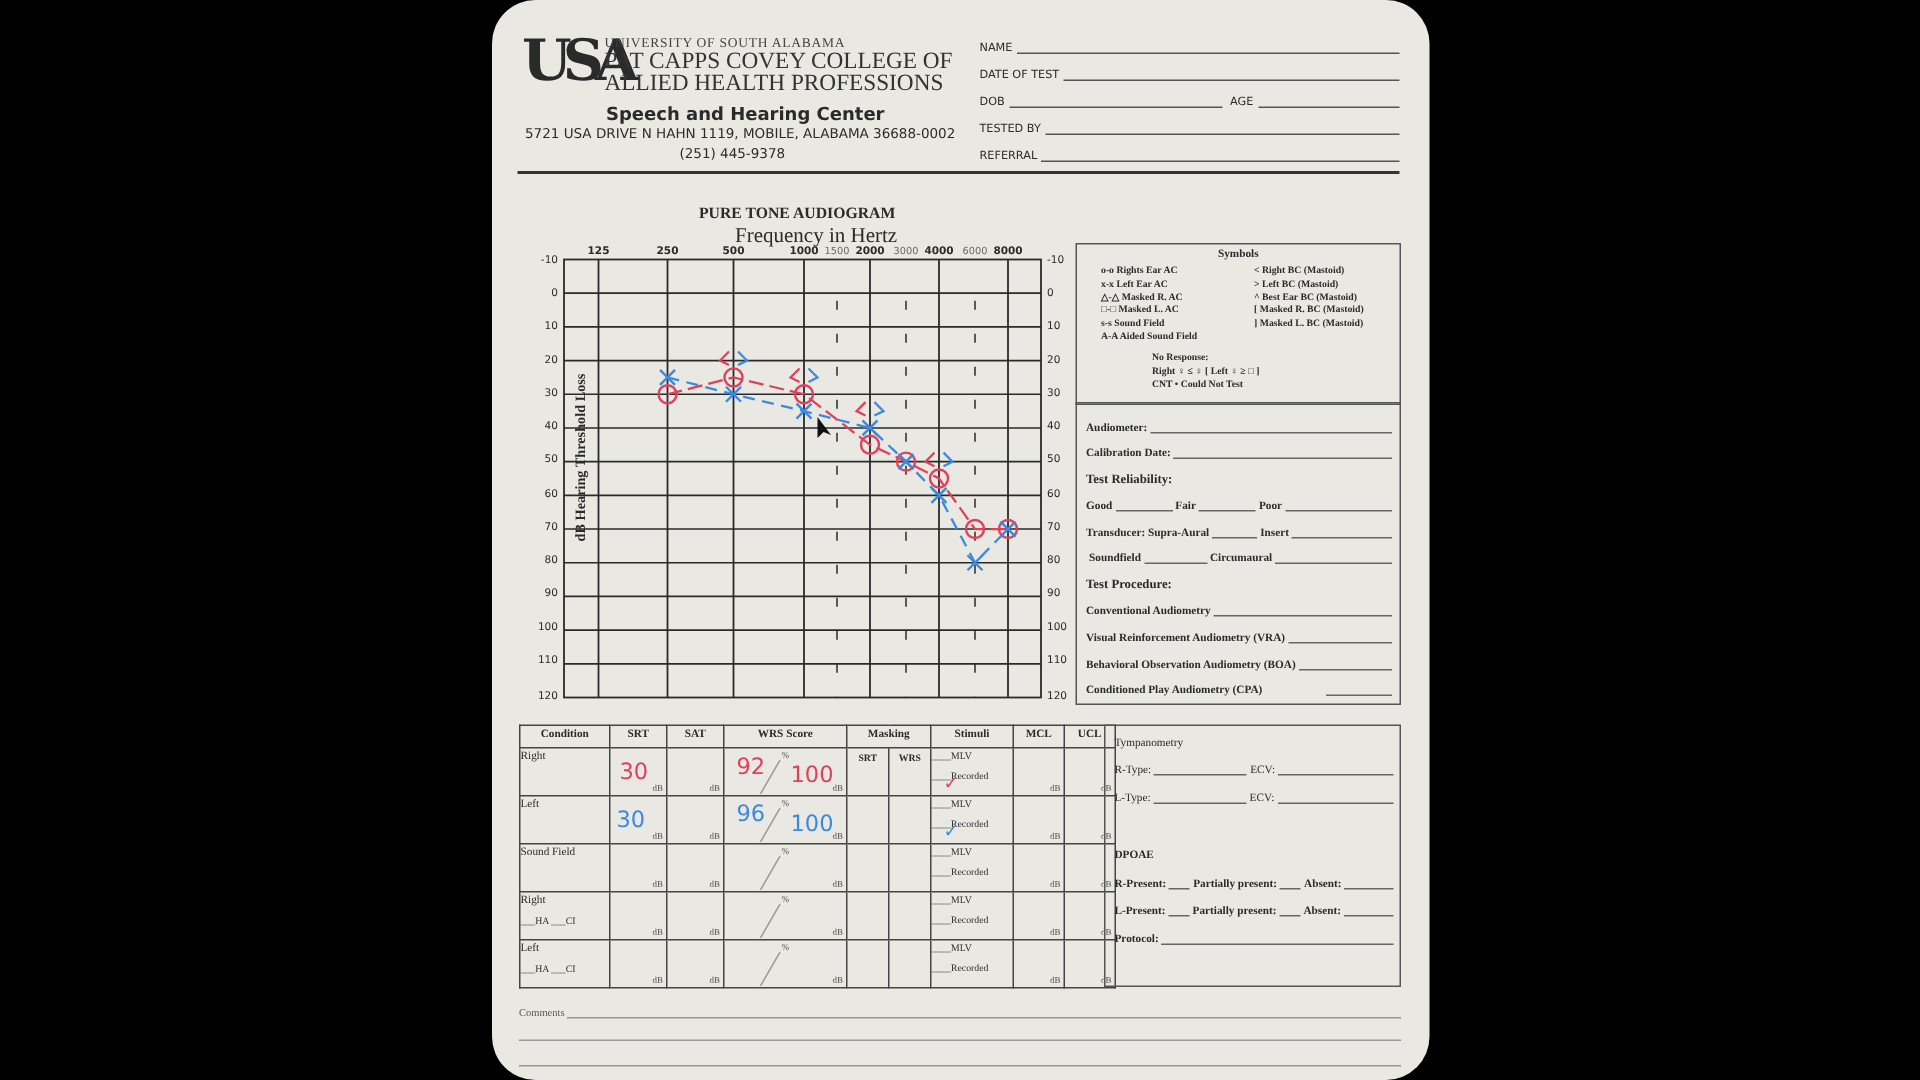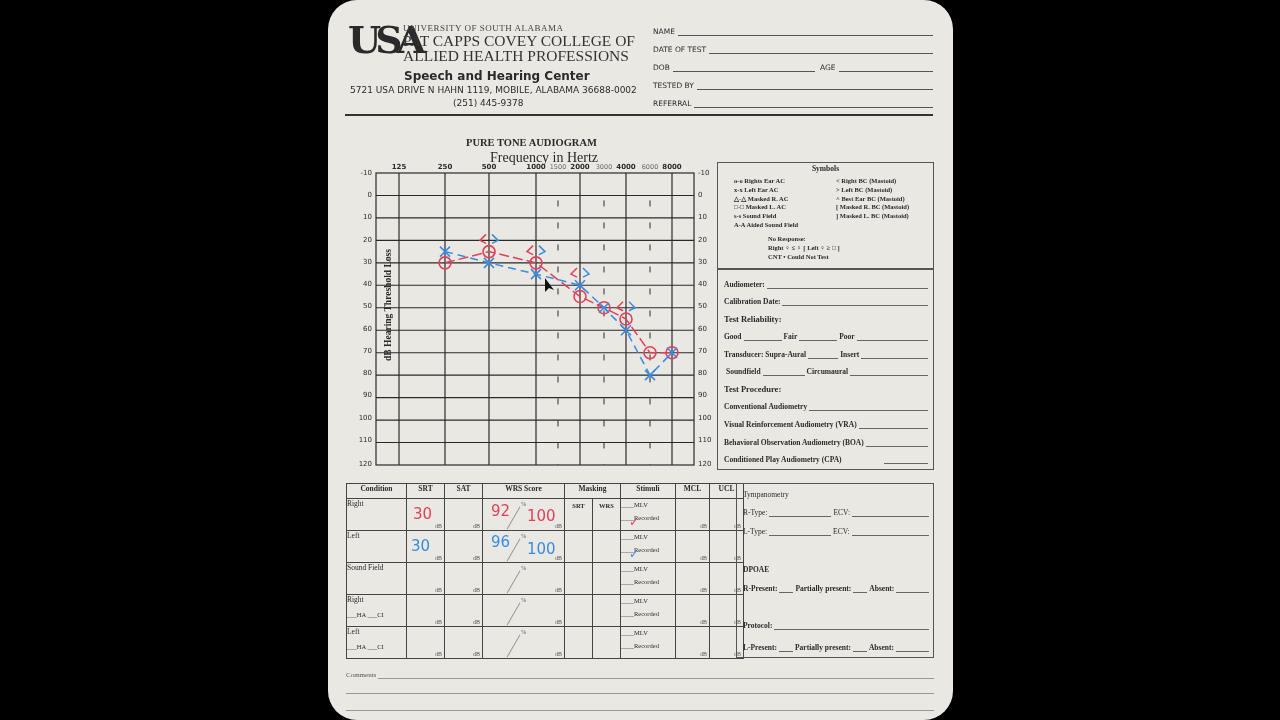--- a/index.html
+++ b/index.html
@@ -445,21 +445,21 @@
       </div>
     <div class="abs" style="left:6px;top:81px;font-weight:bold;">DPOAE</div>
     <div class="abs rowf" style="left:6px;top:100px;width:186px;">
         <span>R-Present:</span>
         <span class="sp" style="width:14px"></span>
         <span>Partially present:</span>
         <span class="sp" style="width:14px"></span>
         <span>Absent:</span>
         <span class="line"></span>
       </div>
-    <div class="abs rowf" style="left:6px;top:118px;width:186px;margin-top:41px;">
+    <div class="abs rowf" style="left:6px;top:118px;width:186px;">
         <span>L-Present:</span>
         <span class="sp" style="width:14px"></span>
         <span>Partially present:</span>
         <span class="sp" style="width:14px"></span>
         <span>Absent:</span>
         <span class="line"></span>
       </div>
     <div class="abs rowf" style="left:6px;top:137px;width:186px;">
         <span>Protocol:</span>
         <span class="line"></span>

